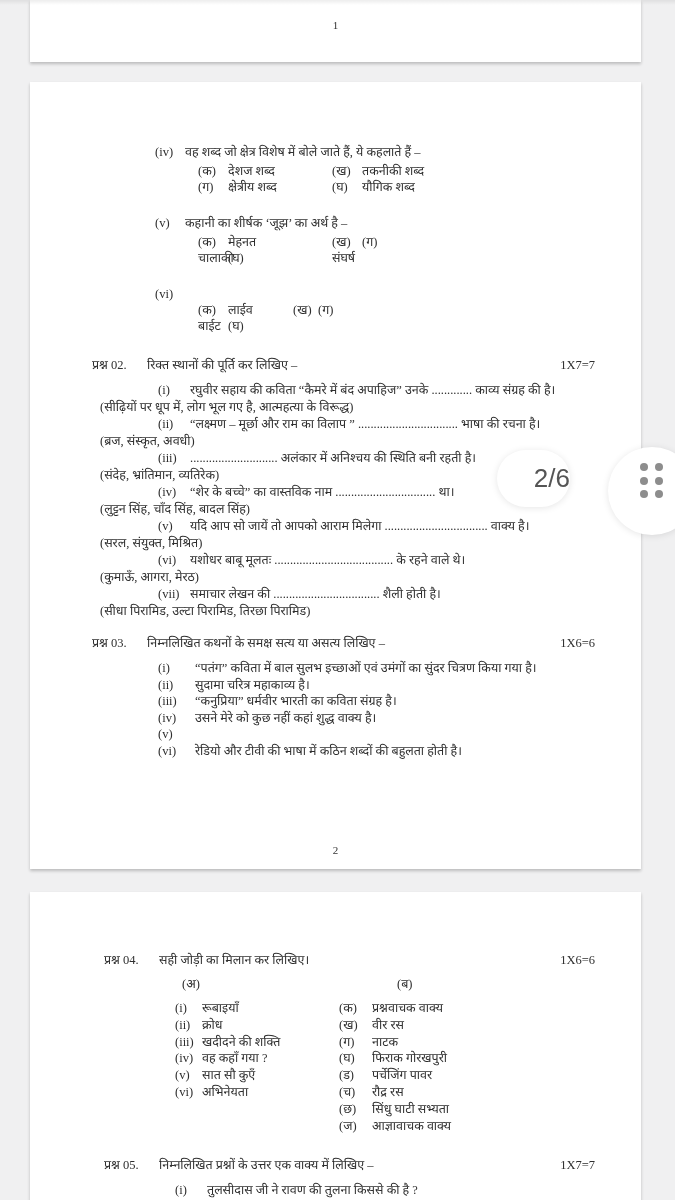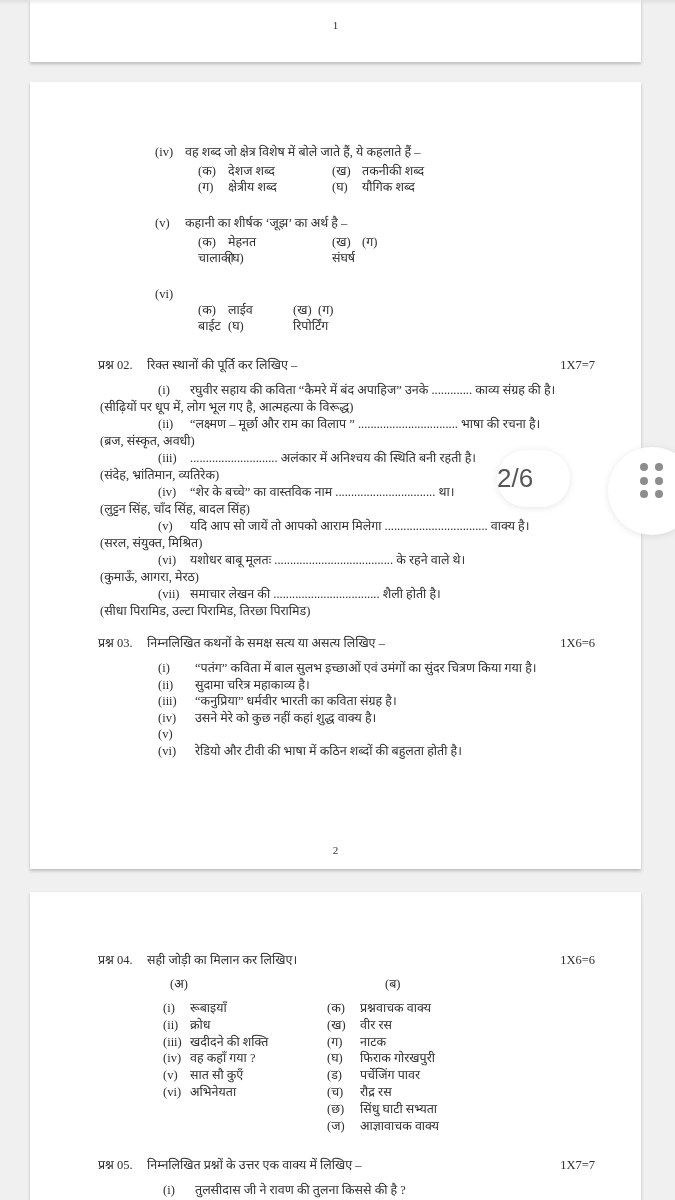--- a/index.html
+++ b/index.html
@@ -14,34 +14,34 @@
     box-shadow:0 2px 3px rgba(0,0,0,.22); }
   #page1 { top:0; height:62px; }
   #page2 { top:82px; height:787px; }
   #page3 { top:892px; height:400px; }
   .pagenum { position:absolute; left:0; width:100%; text-align:center;
     font-size:11px; line-height:13px; color:#333; }
   #page1 .pagenum { top:19px; }
   #page2 .pagenum { bottom:12px; }
 
   .content2 { padding-top:62px; }
-  .content3 { padding-top:60px; }
+  .content3 { padding-top:60px;padding-left:12px; }
 
   
   .mcq { margin-bottom:20px; line-height:16px; }
   .qrow { display:flex; margin-left:125px; }
   .qrow .rn { width:30px; flex:none; }
   .qrow .qq { margin-bottom:3px; }
   .opts { margin-left:168px; display:grid; grid-template-columns:30px 104px 30px auto; }
   .opts.narrow { grid-template-columns:30px 65px 25px auto; }
 
   
   .section { position:relative; margin-top:23px; }
   .shead { position:relative; height:17px; }
-  .qlabel { position:absolute; left:68px; top:0; }
+  .qlabel { position:absolute; left:62px; top:0; }
   .qtitle { position:absolute; left:117px; top:0; white-space:nowrap; }
   .marks  { position:absolute; right:46px; top:0; }
 
   
   .fitems { margin-top:8px; }
   .fitem { display:flex; margin-left:128px; }
   .fitem .rn { width:32px; flex:none; }
   .fitem .ftext { width:448px; }
   .hintrow { margin-left:70px; }
 
@@ -57,21 +57,21 @@
   .match { display:flex; margin-left:133px; margin-top:9px; line-height:16.8px; }
   .mcol-a { width:164px; flex:none; }
   .mcol-b { flex:1; }
   .mrow { display:flex; }
   .mcol-a .rn { width:27px; flex:none; }
   .mcol-b .ml { width:33px; flex:none; }
 
   
   #pagePill { position:absolute; left:497px; top:450px; width:73px; height:57px;
     background:#fff; border-radius:29px; box-shadow:0 1px 7px rgba(0,0,0,.10);
-    display:flex; align-items:center; justify-content:flex-start;
+    display:flex; align-items:center; justify-content:flex-end;
     font-family:"Liberation Sans","DejaVu Sans",sans-serif; font-size:26px; color:#555; }
   #dotsBtn { position:absolute; left:608px; top:447px; width:88px; height:88px;
     border-radius:50%; background:#fff; box-shadow:0 1px 7px rgba(0,0,0,.10); }
   #dotsGrid { position:absolute; left:640px; top:463px;
     display:grid; grid-template-columns:8px 8px; gap:5.5px 7px; }
   .dot { width:8px; height:8px; border-radius:50%; background:#8d8d8d; }
 </style>
 </head>
 <body>
 
@@ -121,21 +121,20 @@
         <div class="qrow">
           <span class="rn">(vi)</span>
         </div>
         <div class="opts narrow">
           <span>(क)</span>
           <span>लाईव</span>
           <span>(ख)</span>
           <span>(ग)</span>
           <span>बाईट</span>
           <span>(घ)</span>
-          <span>रिपोर्टिंग</span>
         </div>
       </div>
 
       <div class="section">
         <div class="shead">
           <span class="qlabel">प्रश्न 02.</span>
           <span class="qtitle">रिक्त स्थानों की पूर्ति कर लिखिए –</span>
           <span class="marks">1X7=7</span>
         </div>
         <div class="fitems">

